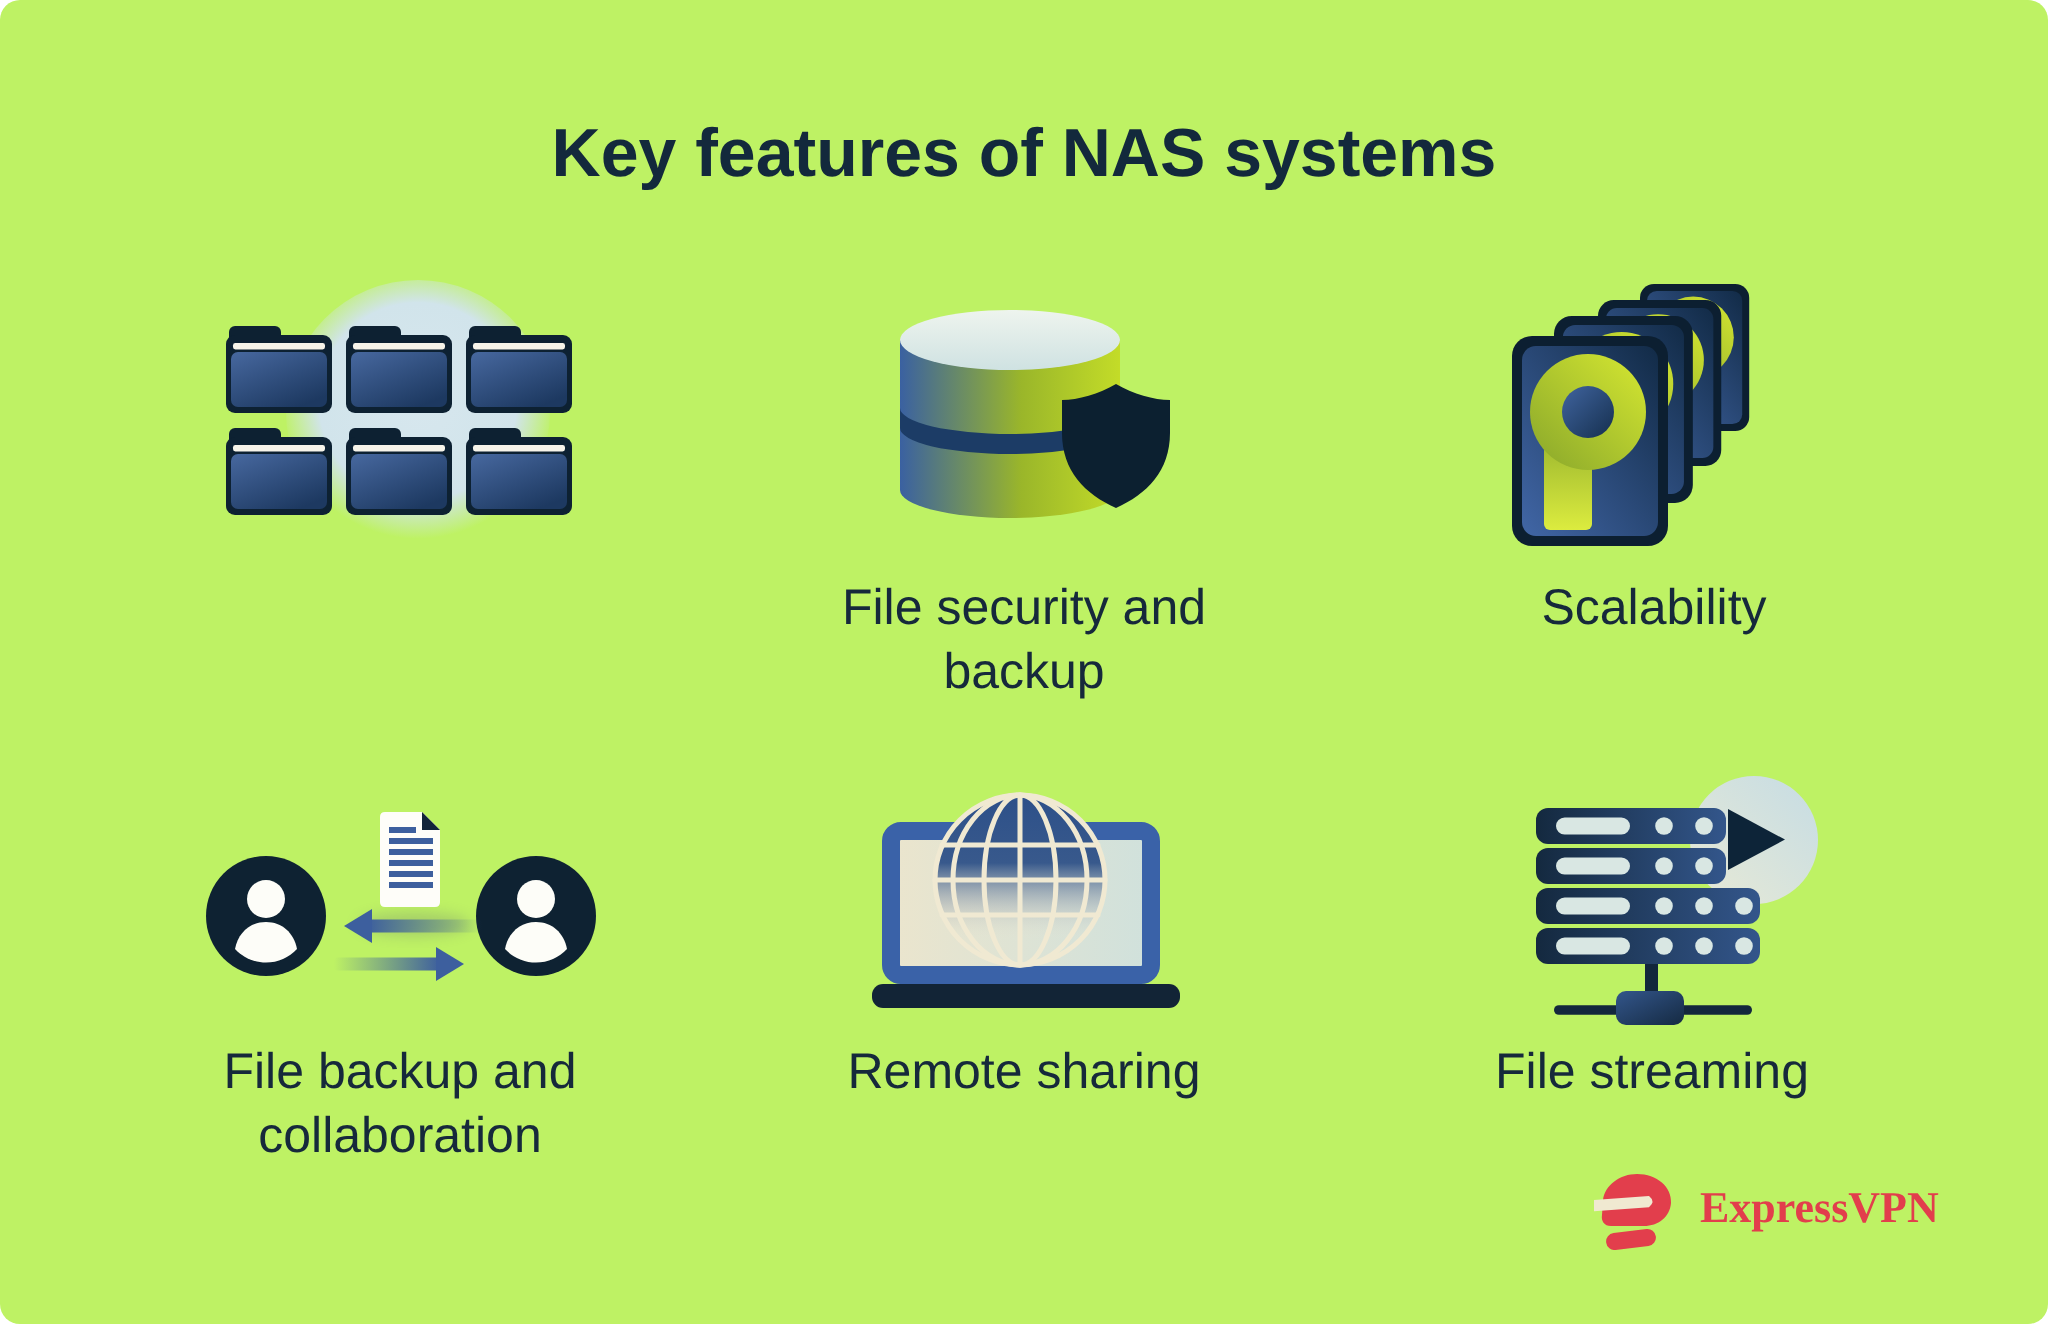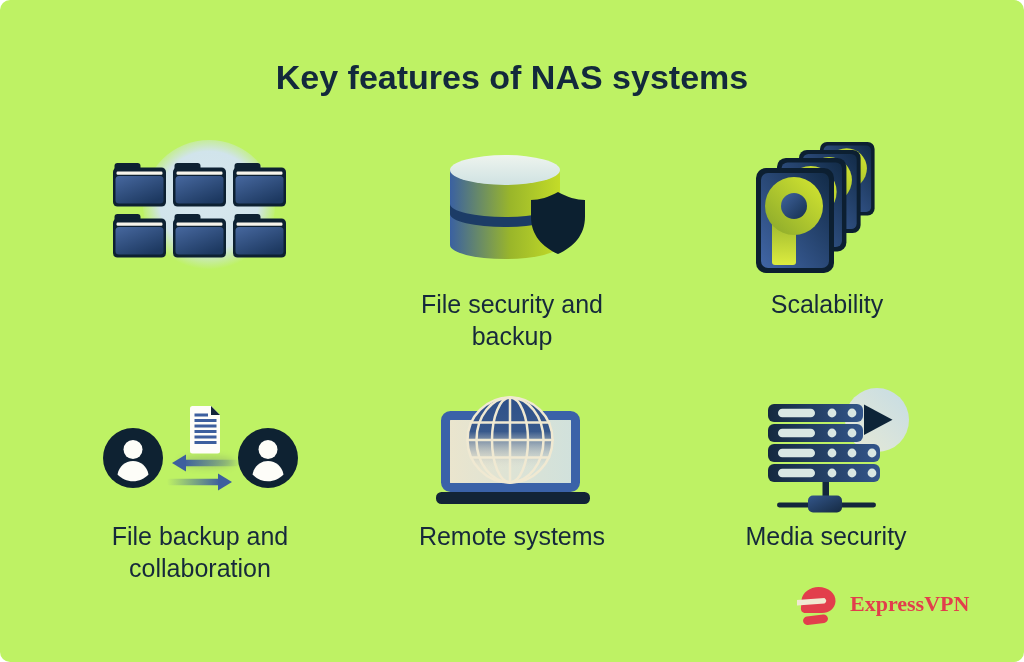--- a/index.html
+++ b/index.html
@@ -247,22 +247,22 @@
     <g>
       <rect x="54.5" y="94" width="6.5" height="26" fill="#13273c"></rect>
       <rect x="9" y="114.6" width="99" height="4.8" rx="2.4" fill="#13273c"></rect>
       <rect x="40" y="107.5" width="34" height="17" rx="5" fill="url(#mdNode)"></rect>
     </g>
   </svg>
 
   <div class="label lbl-2"><span>File security and backup</span></div>
   <div class="label lbl-3"><span>Scalability</span></div>
   <div class="label lbl-4"><span>File backup and collaboration</span></div>
-  <div class="label lbl-5"><span>Remote systems</span></div>
-  <div class="label lbl-6"><span>Media security</span></div>
+  <div class="label lbl-5"><span>Remote sharing</span></div>
+  <div class="label lbl-6"><span>File streaming</span></div>
 
   <div class="brand">
     <svg class="brand-mark" viewBox="0 0 44 40" width="44" height="40">
       <g fill="#e23e4c">
         <path d="M5.5,15 C6.5,7.5 14,2 22.5,2 C32.5,2 40,8.5 39.5,16.5 C39,23.5 33,28 26,28 L9.5,28 C6,28 4.5,25.5 5,22.5 Z"></path>
         <rect x="7" y="30.5" width="25" height="8.5" rx="4.2" transform="rotate(-7 19.5 34.7)"></rect>
       </g>
       <path d="M1,15 L28.5,13 Q32,15.8 28.5,18.6 L1,20.6 Z" fill="#f0e9d1"></path>
     </svg>
     <div class="brand-name">ExpressVPN</div>

